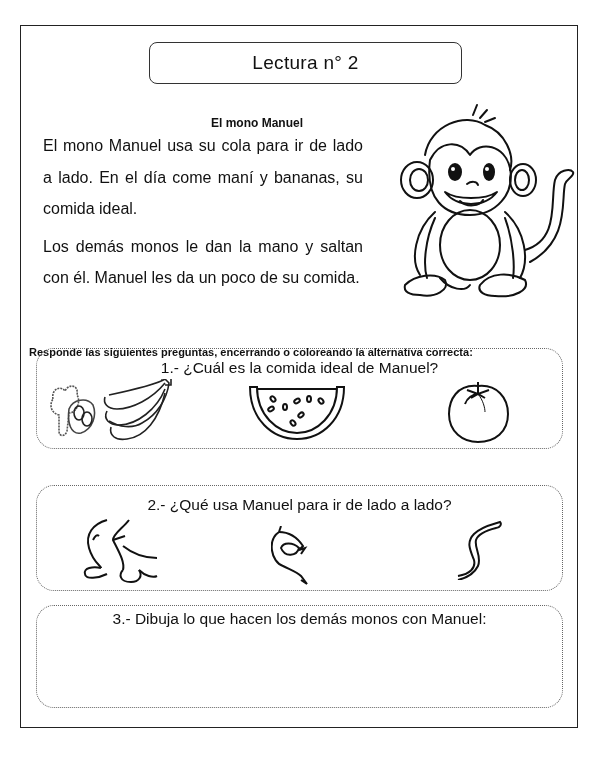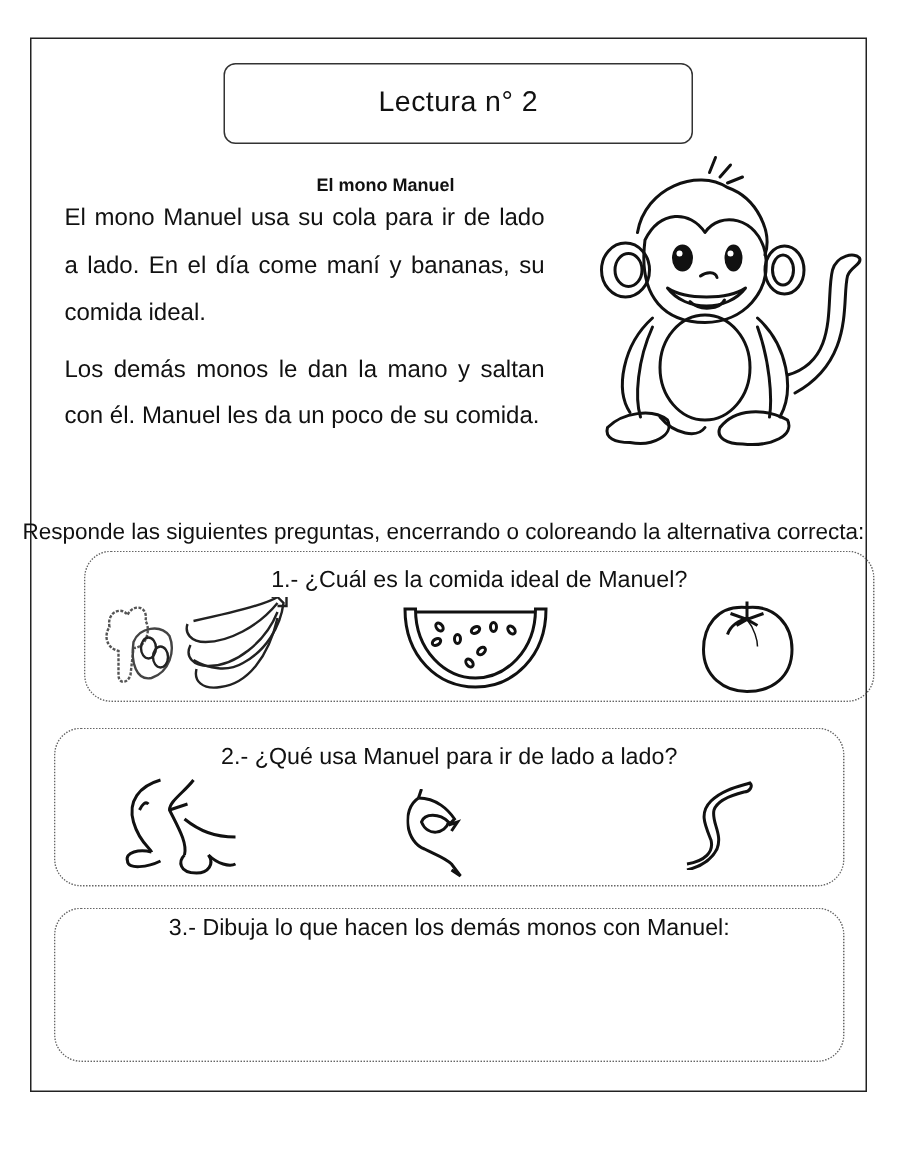--- a/index.html
+++ b/index.html
@@ -1,25 +1,25 @@
 <!DOCTYPE html>
 <html><head>
 <meta charset="utf-8">
 <style>
   html, body { margin:0; padding:0; background:#ffffff; }
   body { width:600px; height:777px; position:relative; overflow:hidden; font-family:"Liberation Sans", sans-serif; color:#111; }
   .page-frame { position:absolute; left:20px; top:25px; width:558px; height:703px; border:1.5px solid #222; box-sizing:border-box; }
-  .title-box { position:absolute; left:149px; top:42px; width:313px; height:54px; border:1.2px solid #333; border-radius:8px; box-sizing:border-box; display:flex; align-items:center; justify-content:center; font-size:19px; font-weight:300; letter-spacing:0.3px; }
+  .title-box { position:absolute; left:149px; top:42px; width:313px; height:42px; border:1.2px solid #333; border-radius:8px; box-sizing:border-box; display:flex; align-items:center; justify-content:center; font-size:19px; font-weight:300; letter-spacing:0.3px; }
   .story-title { position:absolute; left:211px; top:116px; font-size:12px; font-weight:bold; }
   .story { position:absolute; left:43px; top:130px; width:320px; font-size:16px; line-height:31.5px; text-align:justify; }
   .story p { margin:0 0 6px 0; }
   .monkey { position:absolute; left:385px; top:100px; width:200px; height:205px; }
-  .instruction { position:absolute; left:15px; top:346px; font-size:15px; font-weight:normal; }
+  .instruction { position:absolute; left:29px; top:346px; font-size:11px; font-weight:bold; }
   .qbox { position:absolute; left:36px; width:527px; border:1px dotted #666; border-radius:18px; box-sizing:border-box; }
-  .q1 { top:367px; height:101px;margin-left:20px; }
+  .q1 { top:348px; height:101px; }
   .q2 { top:485px; height:106px; }
   .q3 { top:605px; height:103px; }
   .qtext { position:absolute; left:0; right:0; text-align:center; font-size:15.5px; font-weight:300; }
   .q1 .qtext { top:10px; }
   .q2 .qtext { top:10px; }
   .q3 .qtext { top:4px; }
   .opt { position:absolute; }
   svg { display:block; }
 </style>
 </head>

